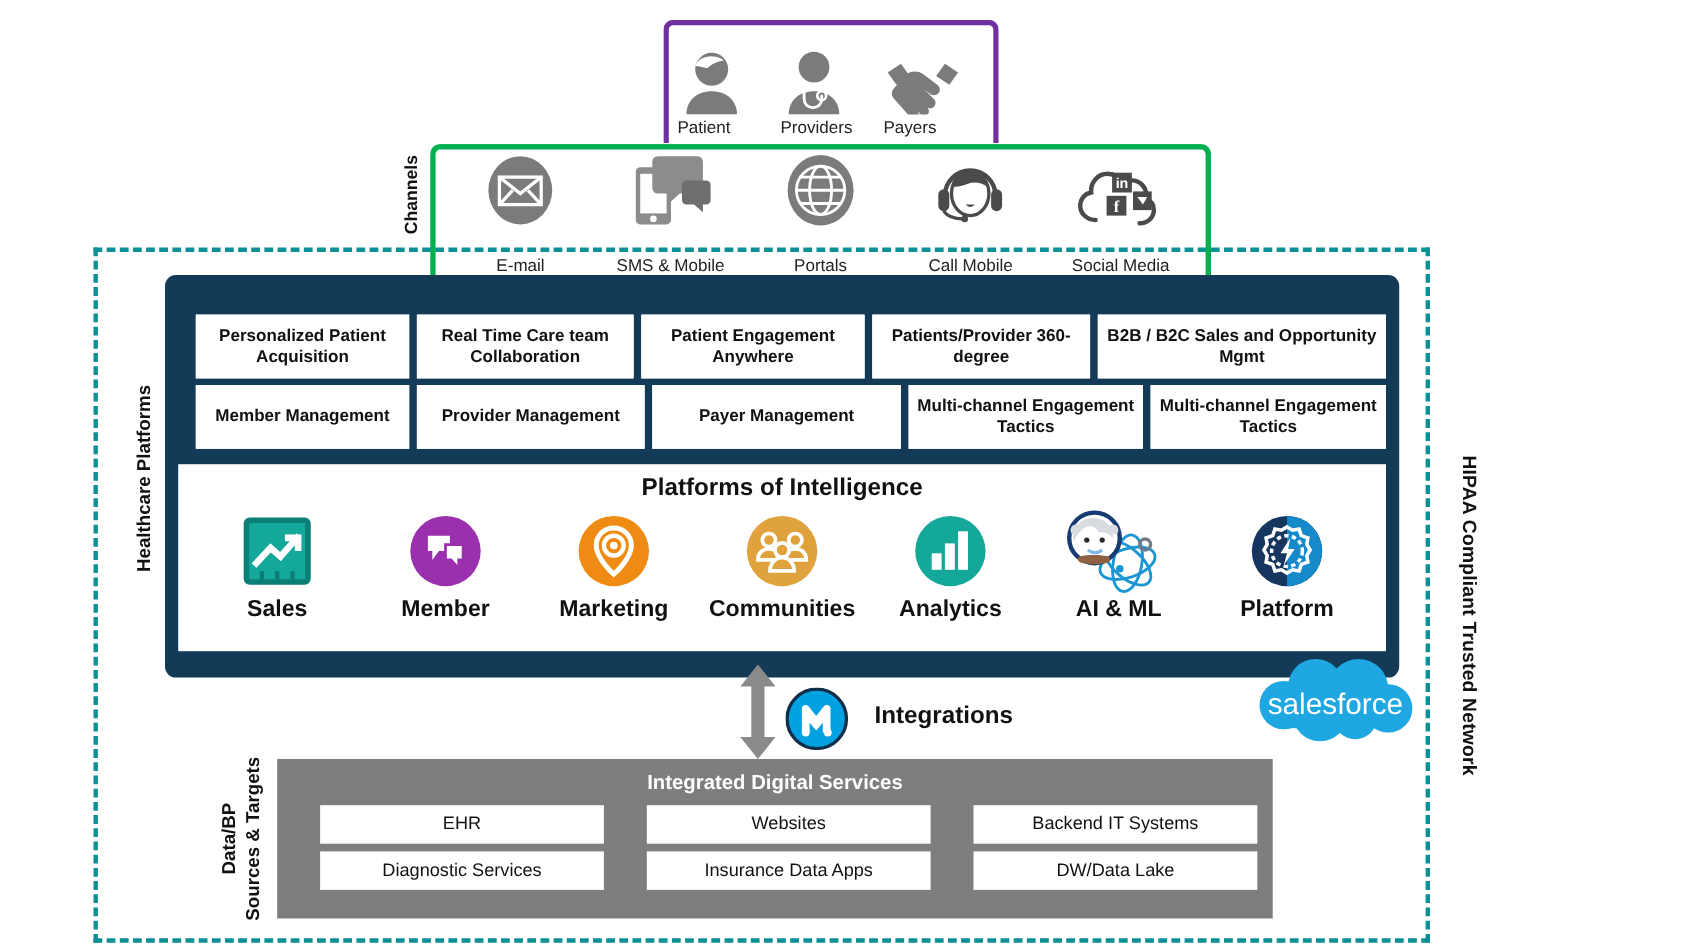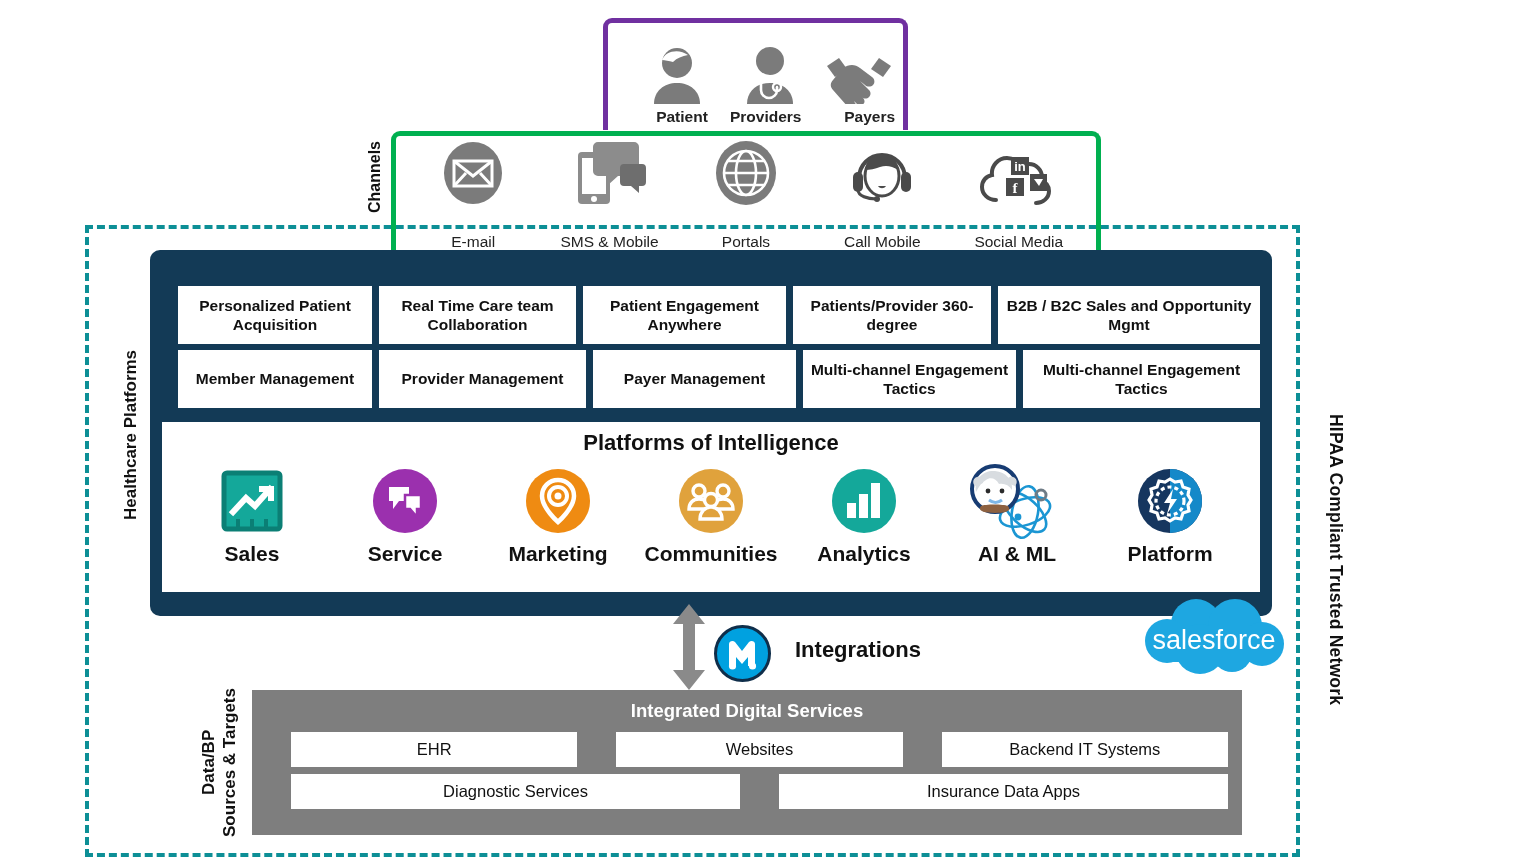--- a/index.html
+++ b/index.html
@@ -22,21 +22,21 @@
   #personas-box{
     position:absolute;left:603px;top:18px;width:305px;height:112px;
     border:5px solid #7030A0;border-bottom:none;
     border-radius:9px 9px 0 0;box-sizing:border-box;
   }
   #personas-row{
     position:absolute;left:603px;top:18px;width:305px;height:112px;
     display:flex;align-items:flex-end;justify-content:space-around;
     padding:0 12px 4px 12px;box-sizing:border-box;
   }
-  .persona{display:flex;flex-direction:column;align-items:flex-end;width:92px;font-weight:bold;}
+  .persona{display:flex;flex-direction:column;align-items:flex-start;width:92px;}
   .persona .glyph{height:62px;display:flex;align-items:flex-end;justify-content:center;}
   .persona .cap{font-size:15.5px;margin-top:4px;color:#222;}
 
   
   #channels-box{
     position:absolute;left:391px;top:131px;width:710px;height:122px;
     border:5px solid #00B050;border-bottom:none;
     border-radius:9px 9px 0 0;box-sizing:border-box;
   }
   #channels-row{
@@ -100,21 +100,21 @@
 
   
   #integration-arrow{position:absolute;left:672px;top:604px;width:34px;height:86px;}
   #mulesoft-icon{position:absolute;left:714px;top:625px;width:57px;height:57px;}
   #integrations-label{
     position:absolute;left:795px;top:637px;font-size:22px;font-weight:bold;color:#111;
   }
 
   
   #data-panel{
-    position:absolute;left:252px;top:690px;width:990px;height:145px;background:#7E7E7E;
+    position:absolute;left:252px;top:690px;width:905px;height:145px;background:#7E7E7E;
   }
   #data-title{
     text-align:center;color:#ffffff;font-size:18.5px;font-weight:bold;padding-top:10px;
   }
   #data-grid{padding:10px 14px 0 14px;display:flex;flex-direction:column;gap:7px;}
   .data-row{display:flex;gap:14px;}
   .data-cell{
     flex:1;background:#ffffff;height:35px;
     display:flex;align-items:center;justify-content:center;
     font-size:16.5px;color:#111;text-align:center;margin-left:25px;
@@ -260,21 +260,21 @@
   <div class="cap-row">
     <div class="cap-cell" style="width:194px">Personalized Patient Acquisition</div>
     <div class="cap-cell" style="width:197px">Real Time Care team Collaboration</div>
     <div class="cap-cell" style="width:203px">Patient Engagement Anywhere</div>
     <div class="cap-cell" style="width:198px">Patients/Provider 360-degree</div>
     <div class="cap-cell" style="flex:1">B2B / B2C Sales and Opportunity Mgmt</div>
   </div>
   <div class="cap-row">
     <div class="cap-cell" style="width:194px">Member Management</div>
     <div class="cap-cell" style="width:207px">Provider Management</div>
-    <div class="cap-cell" style="width:203px">Payer Management</div>
+    <div class="cap-cell" style="width:226px">Payer Management</div>
     <div class="cap-cell" style="width:213px">Multi-channel Engagement Tactics</div>
     <div class="cap-cell" style="flex:1">Multi-channel Engagement Tactics</div>
   </div>
 </div>
 
 <div id="poi-card">
   <div id="poi-title">Platforms of Intelligence</div>
   <div id="poi-row">
 
     <div class="poi-item">
@@ -292,21 +292,21 @@
     </div>
 
     <div class="poi-item">
       <span class="poi-glyph">
         <svg width="68" height="68" viewBox="0 0 68 68">
           <circle cx="34" cy="34" r="32" fill="#9B30AE"></circle>
           <path d="M18 20h20v14H28l-6 8v-8h-4z" fill="#ffffff"></path>
           <path d="M34 28h16v14h-4v8l-7-8h-5z" fill="#ffffff" stroke="#9B30AE" stroke-width="2.5"></path>
         </svg>
       </span>
-      <span class="poi-cap">Service</span>
+      <span class="poi-cap">Member</span>
     </div>
 
     <div class="poi-item">
       <span class="poi-glyph">
         <svg width="68" height="68" viewBox="0 0 68 68">
           <circle cx="34" cy="34" r="32" fill="#EF8B12"></circle>
           <path d="M34 13c-9 0-16 7-16 16 0 12 16 26 16 26s16-14 16-26c0-9-7-16-16-16z" fill="none" stroke="#ffffff" stroke-width="4.5"></path>
           <circle cx="34" cy="29" r="9" fill="none" stroke="#ffffff" stroke-width="4"></circle>
           <circle cx="34" cy="29" r="3.5" fill="#ffffff"></circle>
         </svg>
@@ -426,15 +426,16 @@
   <div id="data-title">Integrated Digital Services</div>
   <div id="data-grid">
     <div class="data-row">
       <div class="data-cell">EHR</div>
       <div class="data-cell">Websites</div>
       <div class="data-cell">Backend  IT Systems</div>
     </div>
     <div class="data-row">
       <div class="data-cell">Diagnostic Services</div>
       <div class="data-cell">Insurance Data Apps</div>
+      <div class="data-cell">DW/Data Lake</div>
     </div>
   </div>
 </div>
 
 </body></html>

